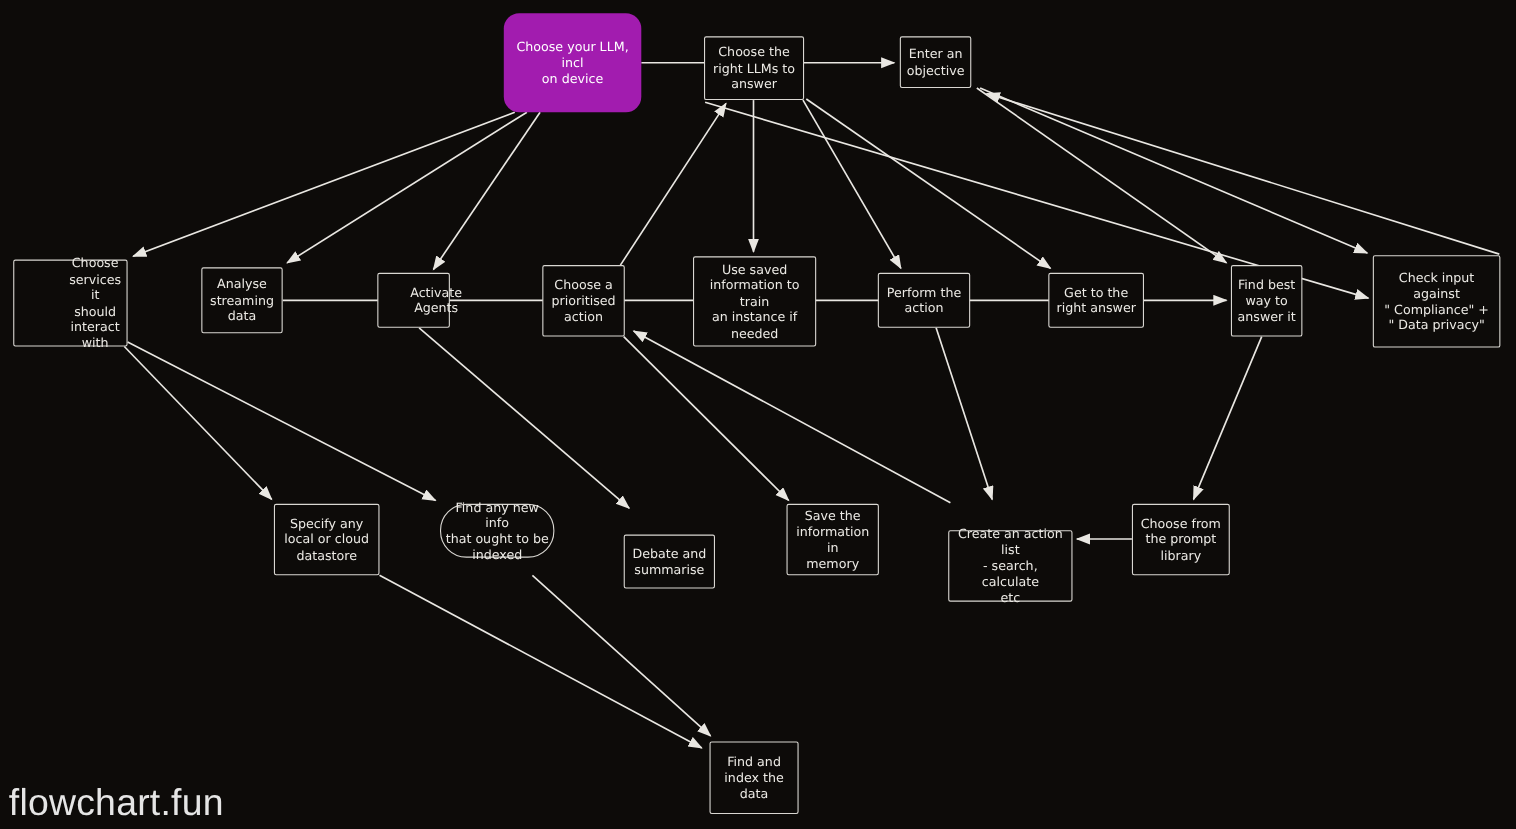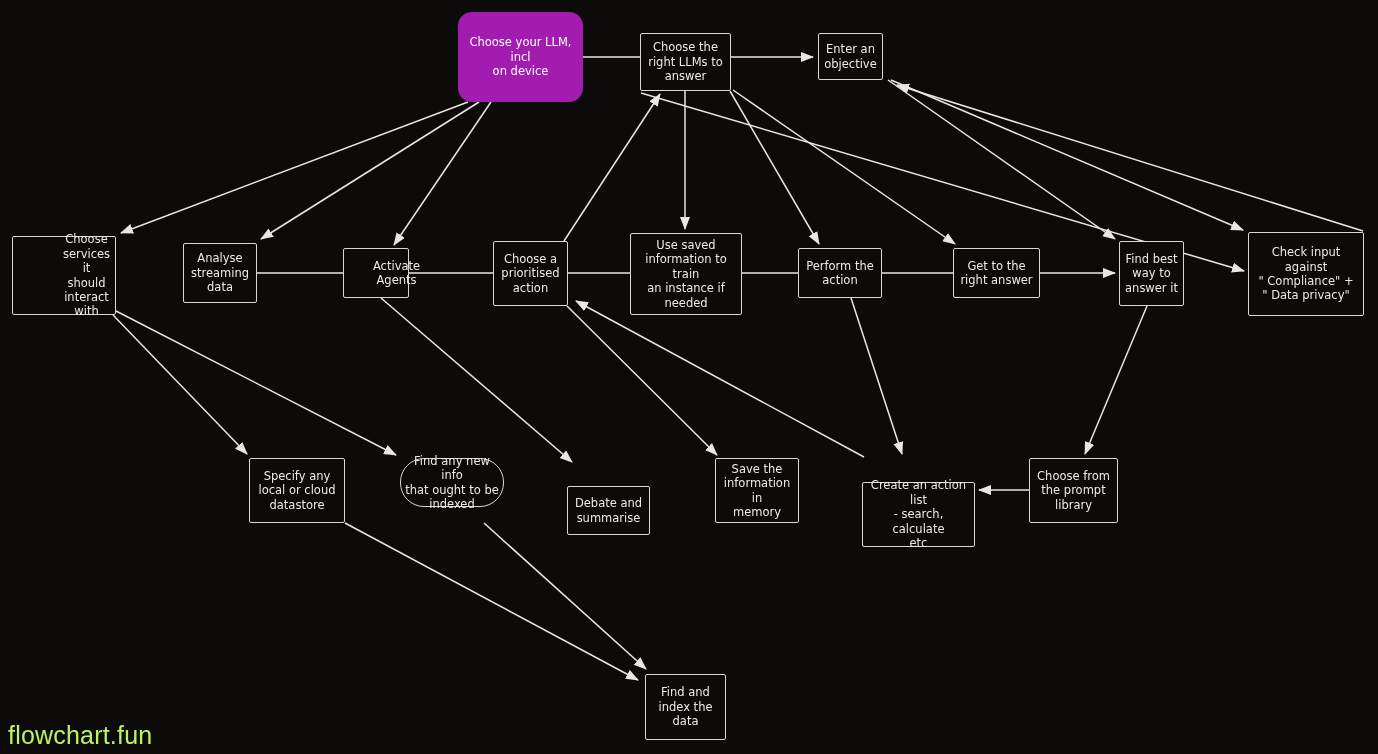--- a/index.html
+++ b/index.html
@@ -12,22 +12,22 @@
     position:absolute;box-sizing:border-box;
     background:#0d0b09;border:1.6px solid #d9d7d2;border-radius:2px;
     color:#eceae5;display:flex;align-items:center;justify-content:center;
     text-align:center;white-space:pre-line;
     font-size:11.5px;line-height:1.26;padding:2px 3px;cursor:default;
   }
   .node.accent{
     background:#a21caf;border:none;border-radius:14px;color:#ffffff;
   }
   #watermark{
-    position:absolute;left:8px;bottom:4px;color:#bef264;
-    font-family:"Liberation Sans",sans-serif;font-size:25px;letter-spacing:.2px;
+    position:absolute;left:8px;bottom:4px;color:#e5e5e5;
+    font-family:"Liberation Sans",sans-serif;font-size:34px;letter-spacing:.2px;
   }
 </style>
 </head>
 <body>
 
 <div id="canvas">
   <svg id="edges" xmlns="http://www.w3.org/2000/svg">
     <defs>
       <marker id="ah" markerUnits="userSpaceOnUse" markerWidth="14" markerHeight="11" refX="12" refY="5" orient="auto">
         <path d="M0,0 L13,5 L0,10 Z" fill="#e9e7e2"></path>

